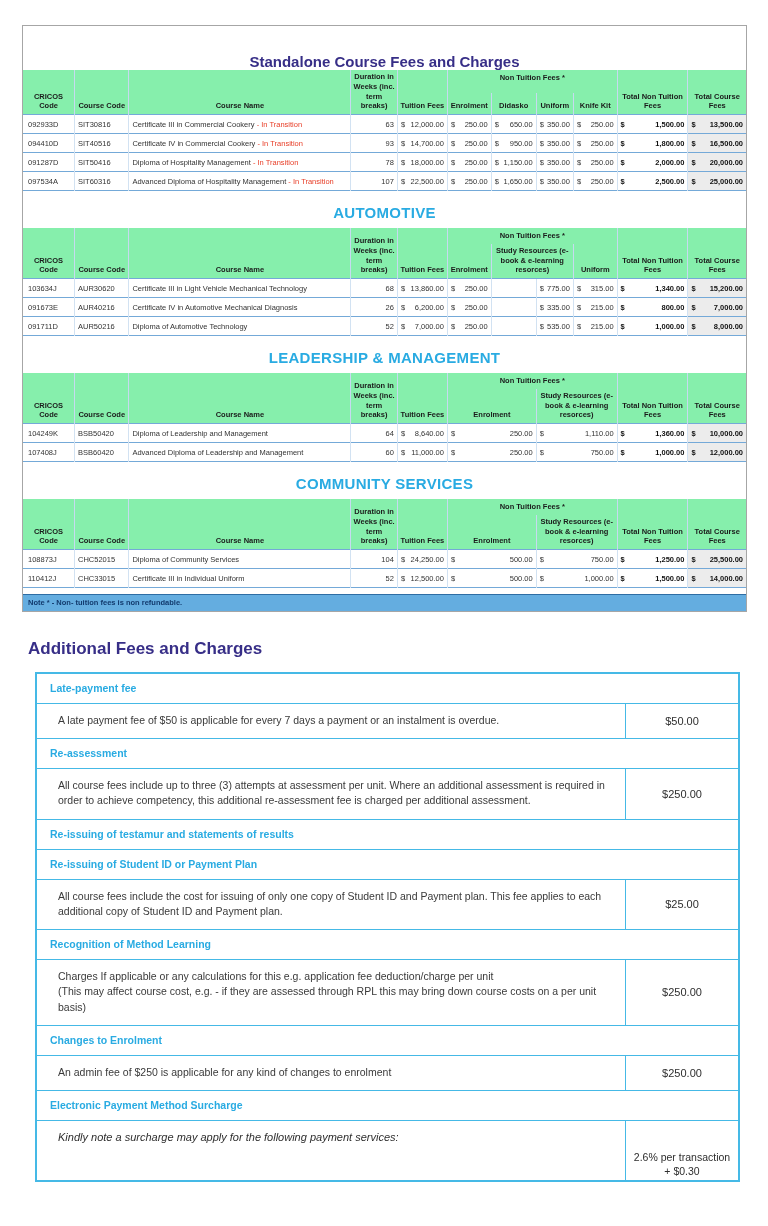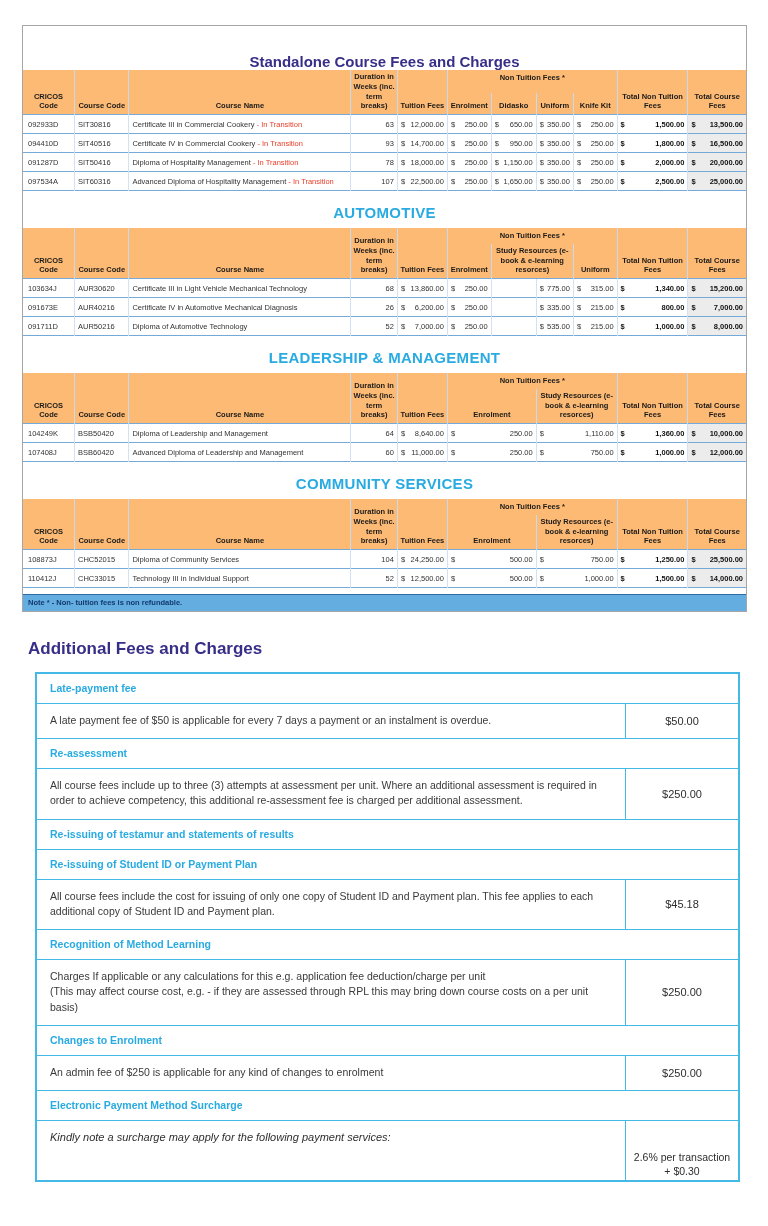--- a/index.html
+++ b/index.html
@@ -4,21 +4,21 @@
 <style>
   html,body { margin:0; padding:0; background:#fff; }
   body { width:768px; font-family:"Liberation Sans","DejaVu Sans",sans-serif; color:#333; }
 
   
   .top-box { margin:25px 21px 0 22px; border:1px solid #a6a6a6; background:#fff; padding-top:21px; }
   .main-title { margin:6px 0 0; text-align:center; font-size:15px; font-weight:bold; color:#372e87; }
   .course-section h2 { margin:13px 0 7px; text-align:center; font-size:15px; font-weight:bold; color:#29abe2; letter-spacing:.3px; }
 
   table.fees { width:100%; border-collapse:collapse; table-layout:fixed; border-bottom:1px solid #74a9d8; }
-  .fees th { background:#fdba74; font-size:7.5px; font-weight:bold; color:#1a1a1a; text-align:center;
+  .fees th { background:#86efac; font-size:7.5px; font-weight:bold; color:#1a1a1a; text-align:center;
              vertical-align:bottom; padding:2px 2px 3px; line-height:1.3; border-left:1px solid #c6daf0; }
   .fees thead tr:first-child th:first-child { border-left:none; }
   .fees th.nt-span { vertical-align:top; padding-top:3px; }
   .fees td { font-size:7.5px; color:#333; padding:0 3px; height:18px; vertical-align:middle;
              border-left:1px solid #d2e2f2; border-top:1px solid #74a9d8; line-height:1.2; }
   .fees td:first-child { border-left:none; padding-left:5px; }
   .name-cell { text-align:left; }
   .flag { color:#e8402a; }
   .ctr { text-align:right; }
   .m { display:flex; justify-content:space-between; align-items:baseline; }
@@ -27,21 +27,21 @@
   td.gray { background:#ececec; }
 
   .note-band { margin-top:6px; background:#64ade0; border-top:1px solid #2e6da4; color:#123a6d;
                font-size:7.5px; font-weight:bold; padding:3px 5px 4px; }
 
   
   .additional-title { margin:27px 0 13px 28px; font-size:17px; font-weight:bold; color:#372e87; }
   .fees-panel { margin:0 28px 16px 35px; border:2px solid #45b9e6; }
   .fees-panel > :first-child { border-top:none; }
   .af-header { padding:8px 13px 9px; font-size:10.5px; font-weight:bold; color:#29abe2; border-top:1.5px solid #45b9e6; }
-  .af-row, .af-pay { display:grid; grid-template-columns:1fr 113px; border-top:1.5px solid #45b9e6; }
+  .af-row, .af-pay { display:grid; grid-template-columns:1fr 113px; border-top:1.5px solid #45b9e6;padding-left:8px; }
   .af-desc { padding:9px 14px 10px 13px; font-size:10.5px; color:#3a3a3a; line-height:1.45; white-space:pre-line; }
   .af-amt { border-left:1.5px solid #45b9e6; display:flex; align-items:center; justify-content:center;
             font-size:11px; color:#2e2e2e; text-align:center; padding:4px 6px; line-height:1.3; }
   .pay-intro { font-size:11px; font-style:italic; color:#2e2e2e; padding:10px 13px 6px; }
   .pay-gap { border-left:1.5px solid #45b9e6; }
   .pay-left { display:flex; align-items:center; padding:8px 13px 8px 18px; min-height:27px; box-sizing:border-box; }
   .pay-fee { border-left:1.5px solid #45b9e6; display:flex; align-items:center; justify-content:center;
              text-align:center; font-size:10.5px; color:#2e2e2e; padding:2px 4px; line-height:1.3; white-space:pre-line; }
 </style>
 </head>
@@ -628,21 +628,21 @@
               <td class="money tot gray">
                 <div class="m">
                   <span class="cur">$</span>
                   <span>25,500.00</span>
                 </div>
               </td>
             </tr>
             <tr>
               <td>110412J</td>
               <td>CHC33015</td>
-              <td class="name-cell">Technology III in Individual Support</td>
+              <td class="name-cell">Certificate III in Individual Uniform</td>
               <td class="ctr">52</td>
               <td class="money">
                 <div class="m">
                   <span class="cur">$</span>
                   <span>12,500.00</span>
                 </div>
               </td>
               <td class="money" colspan="2">
                 <div class="m">
                   <span class="cur">$</span>
@@ -686,21 +686,21 @@
     </div>
     <div class="af-header">Re-assessment</div>
     <div class="af-row">
       <div class="af-desc">All course fees include up to three (3) attempts at assessment per unit.  Where an additional assessment is required in order to achieve competency, this additional re-assessment fee is charged per additional assessment.</div>
       <div class="af-amt">$250.00</div>
     </div>
     <div class="af-header">Re-issuing of testamur and statements of results</div>
     <div class="af-header">Re-issuing of Student ID or Payment Plan</div>
     <div class="af-row">
       <div class="af-desc">All course fees include the cost for issuing of only one copy of Student ID and Payment plan.  This fee applies to each additional copy of Student ID and Payment plan.</div>
-      <div class="af-amt">$45.18</div>
+      <div class="af-amt">$25.00</div>
     </div>
     <div class="af-header">Recognition of Method Learning</div>
     <div class="af-row">
       <div class="af-desc">Charges If applicable or any calculations for this e.g. application fee deduction/charge per unit
 (This may affect course cost, e.g. - if they are assessed through RPL this may bring down course costs on a per unit basis)</div>
       <div class="af-amt">$250.00</div>
     </div>
     <div class="af-header">Changes to Enrolment</div>
     <div class="af-row">
       <div class="af-desc">An admin fee of $250 is applicable for any kind of changes to enrolment</div>

